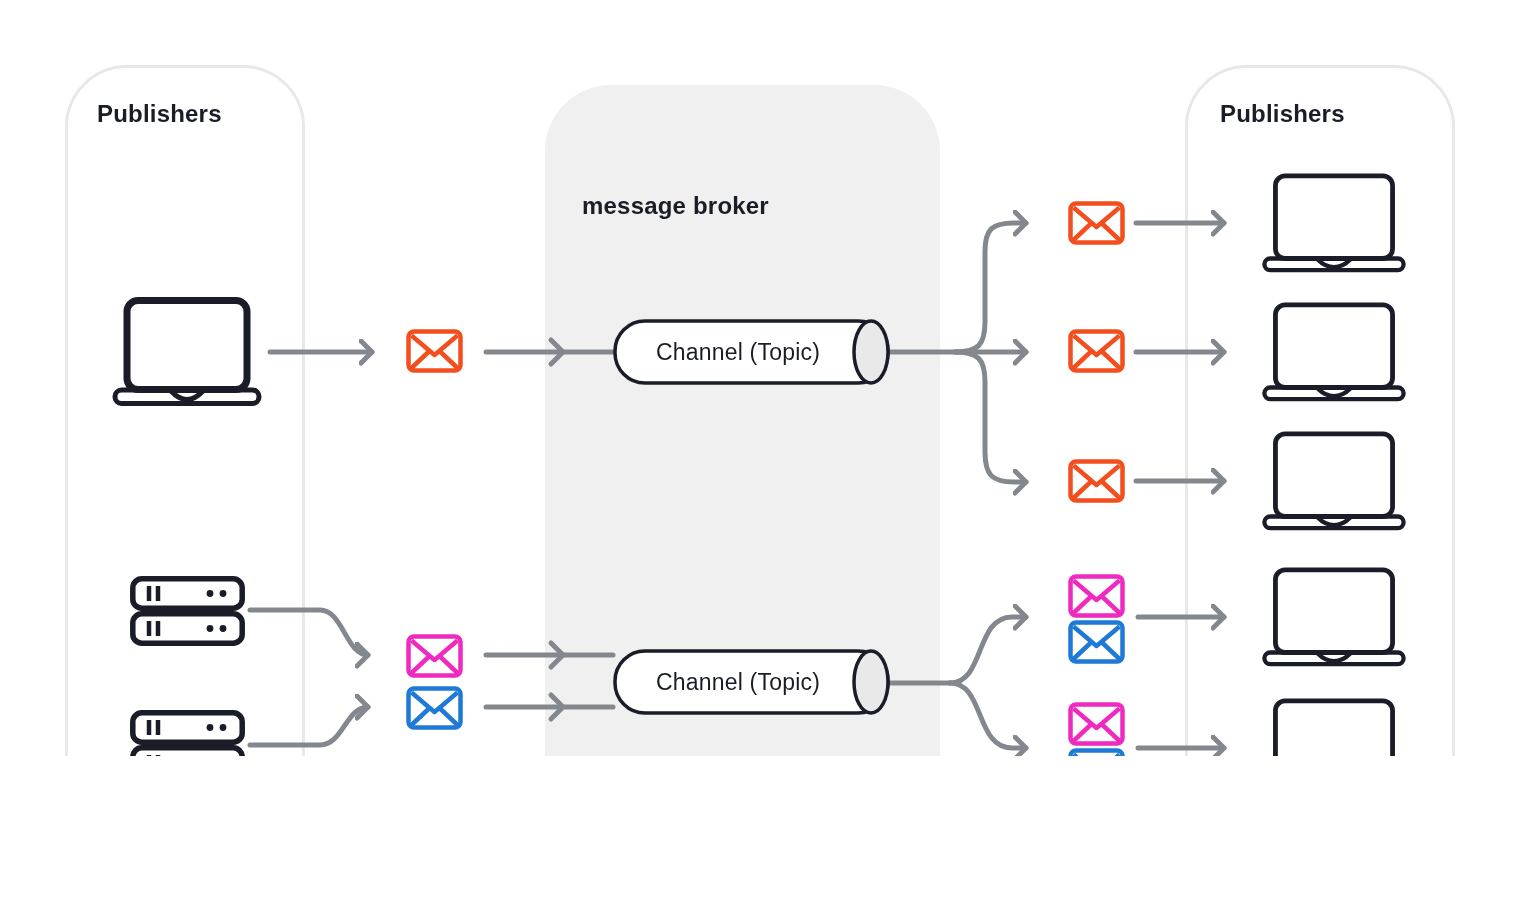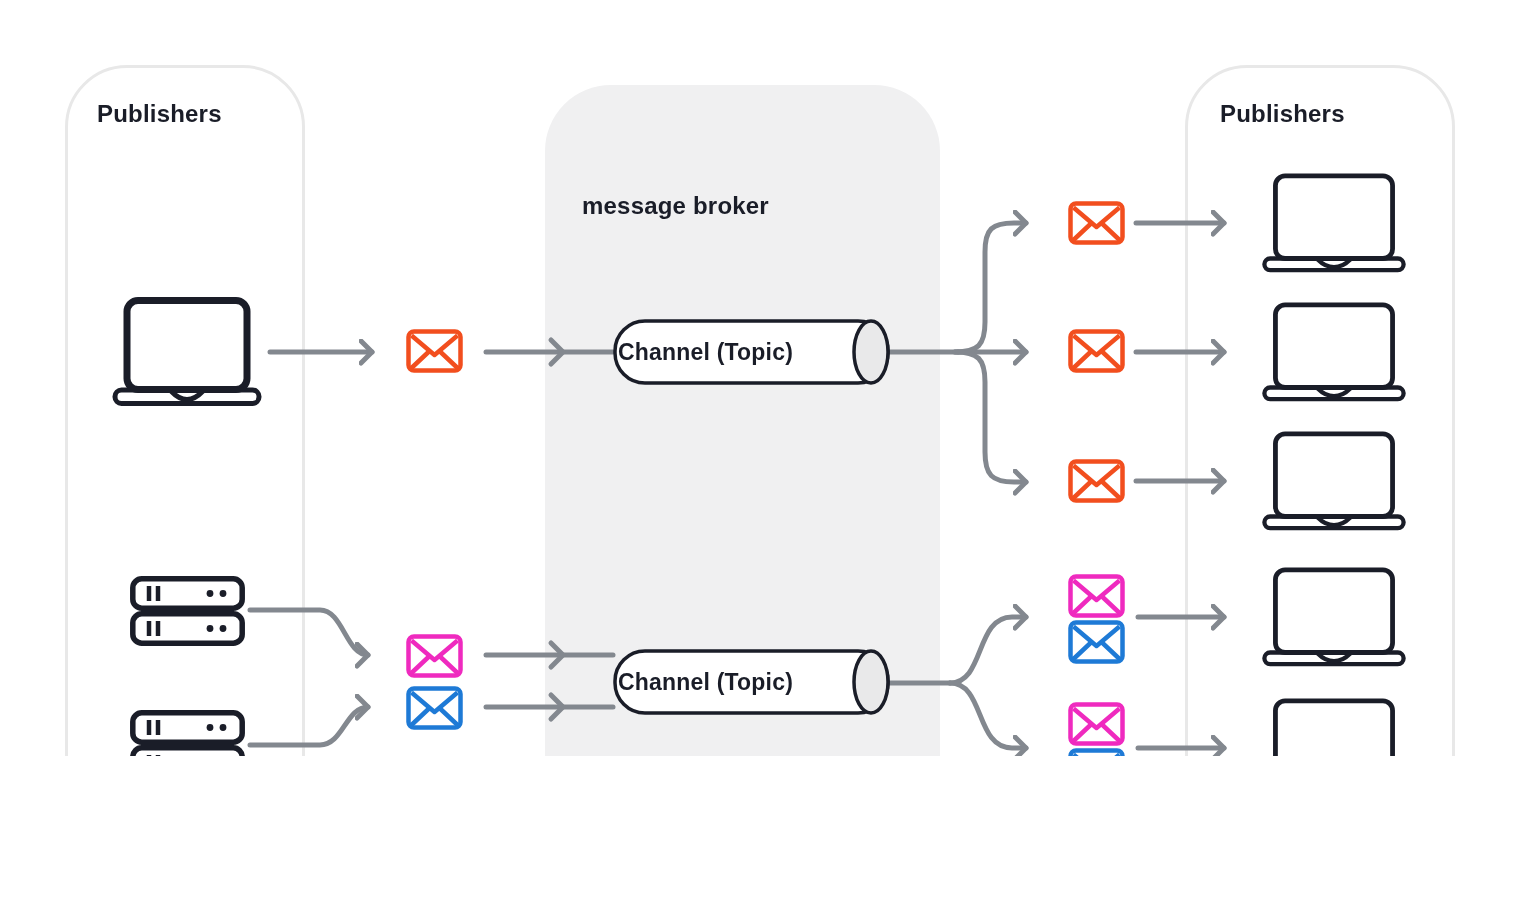--- a/index.html
+++ b/index.html
@@ -23,21 +23,21 @@
   #broker-title{left:582px;top:108px;line-height:39px;}
 
   #arrows{position:absolute;left:0;top:0;width:1520px;height:924px;pointer-events:none;}
 
   .icon{position:absolute;display:block;}
   .ic-dark{color:var(--dark);}
   .ic-orange{color:var(--orange);}
   .ic-magenta{color:var(--magenta);}
   .ic-blue{color:var(--blue);}
 
-  .cylinder-label{position:absolute;width:240px;font-size:23px;font-weight:bold;color:var(--dark);letter-spacing:.2px;}
+  .cylinder-label{position:absolute;width:240px;text-align:center;font-size:23px;font-weight:normal;color:var(--dark);letter-spacing:.2px;}
   #channel1-label{left:618px;top:339px;}
   #channel2-label{left:618px;top:669px;}
 </style>
 </head>
 <body>
 
 <svg width="0" height="0" style="position:absolute" aria-hidden="true">
   <defs>
     <symbol id="sym-laptop-lg" viewBox="0 0 150 112">
       <rect x="15" y="4.5" width="120" height="89" rx="11" fill="none" stroke="currentColor" stroke-width="7"></rect>

